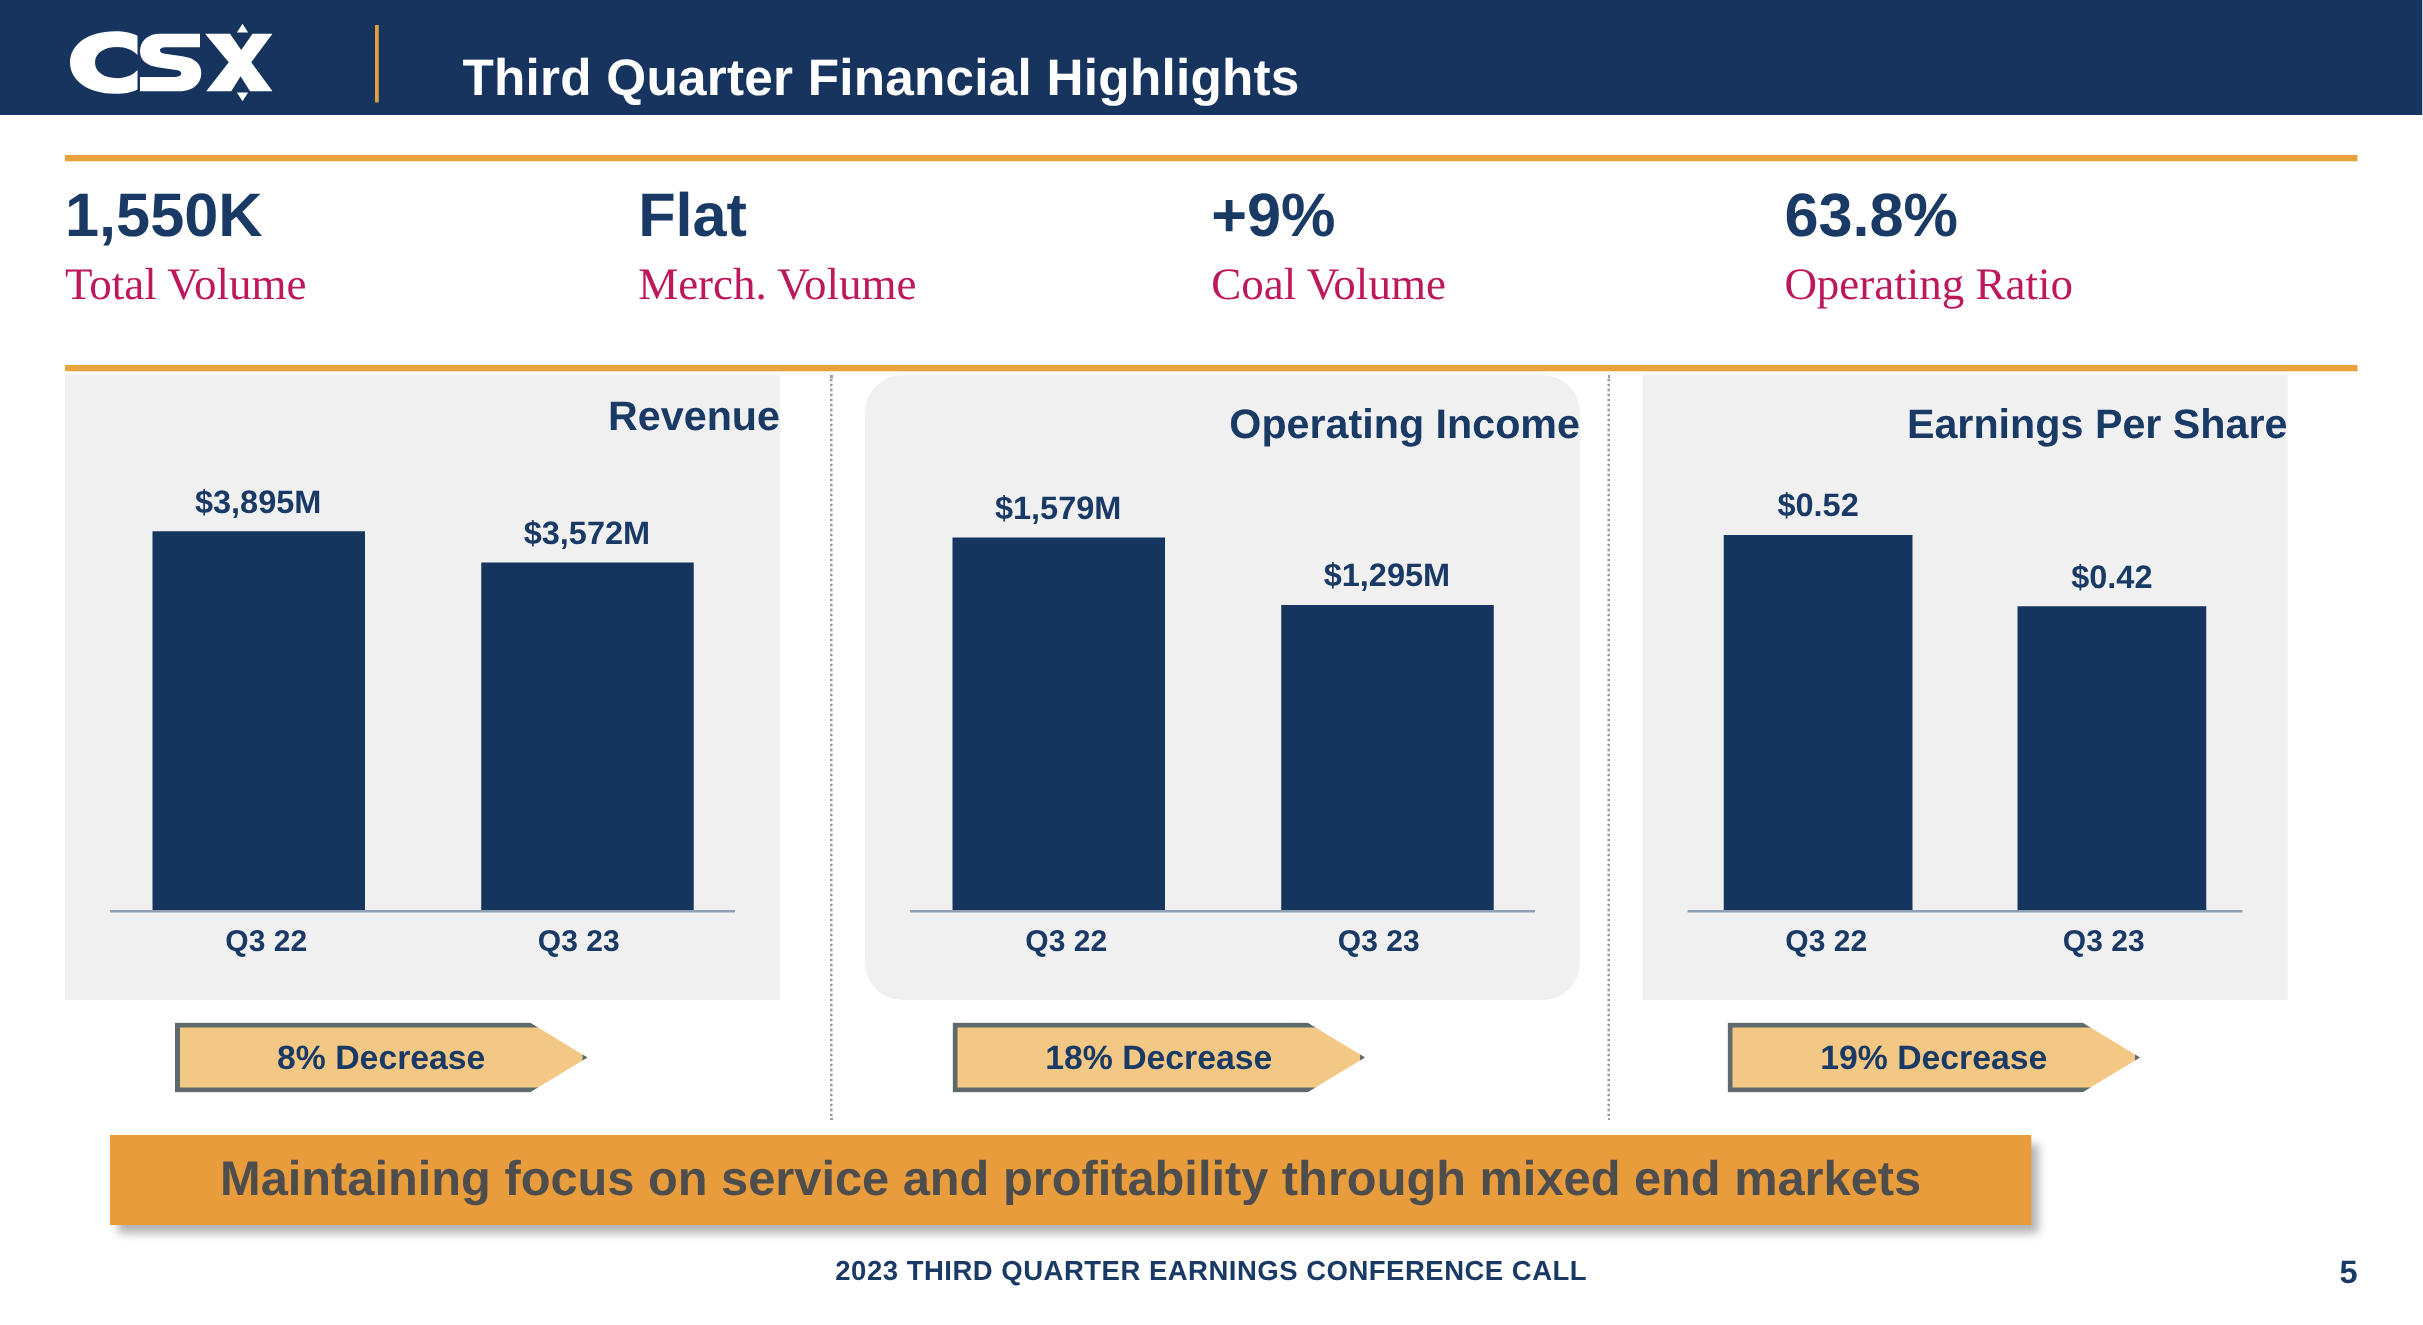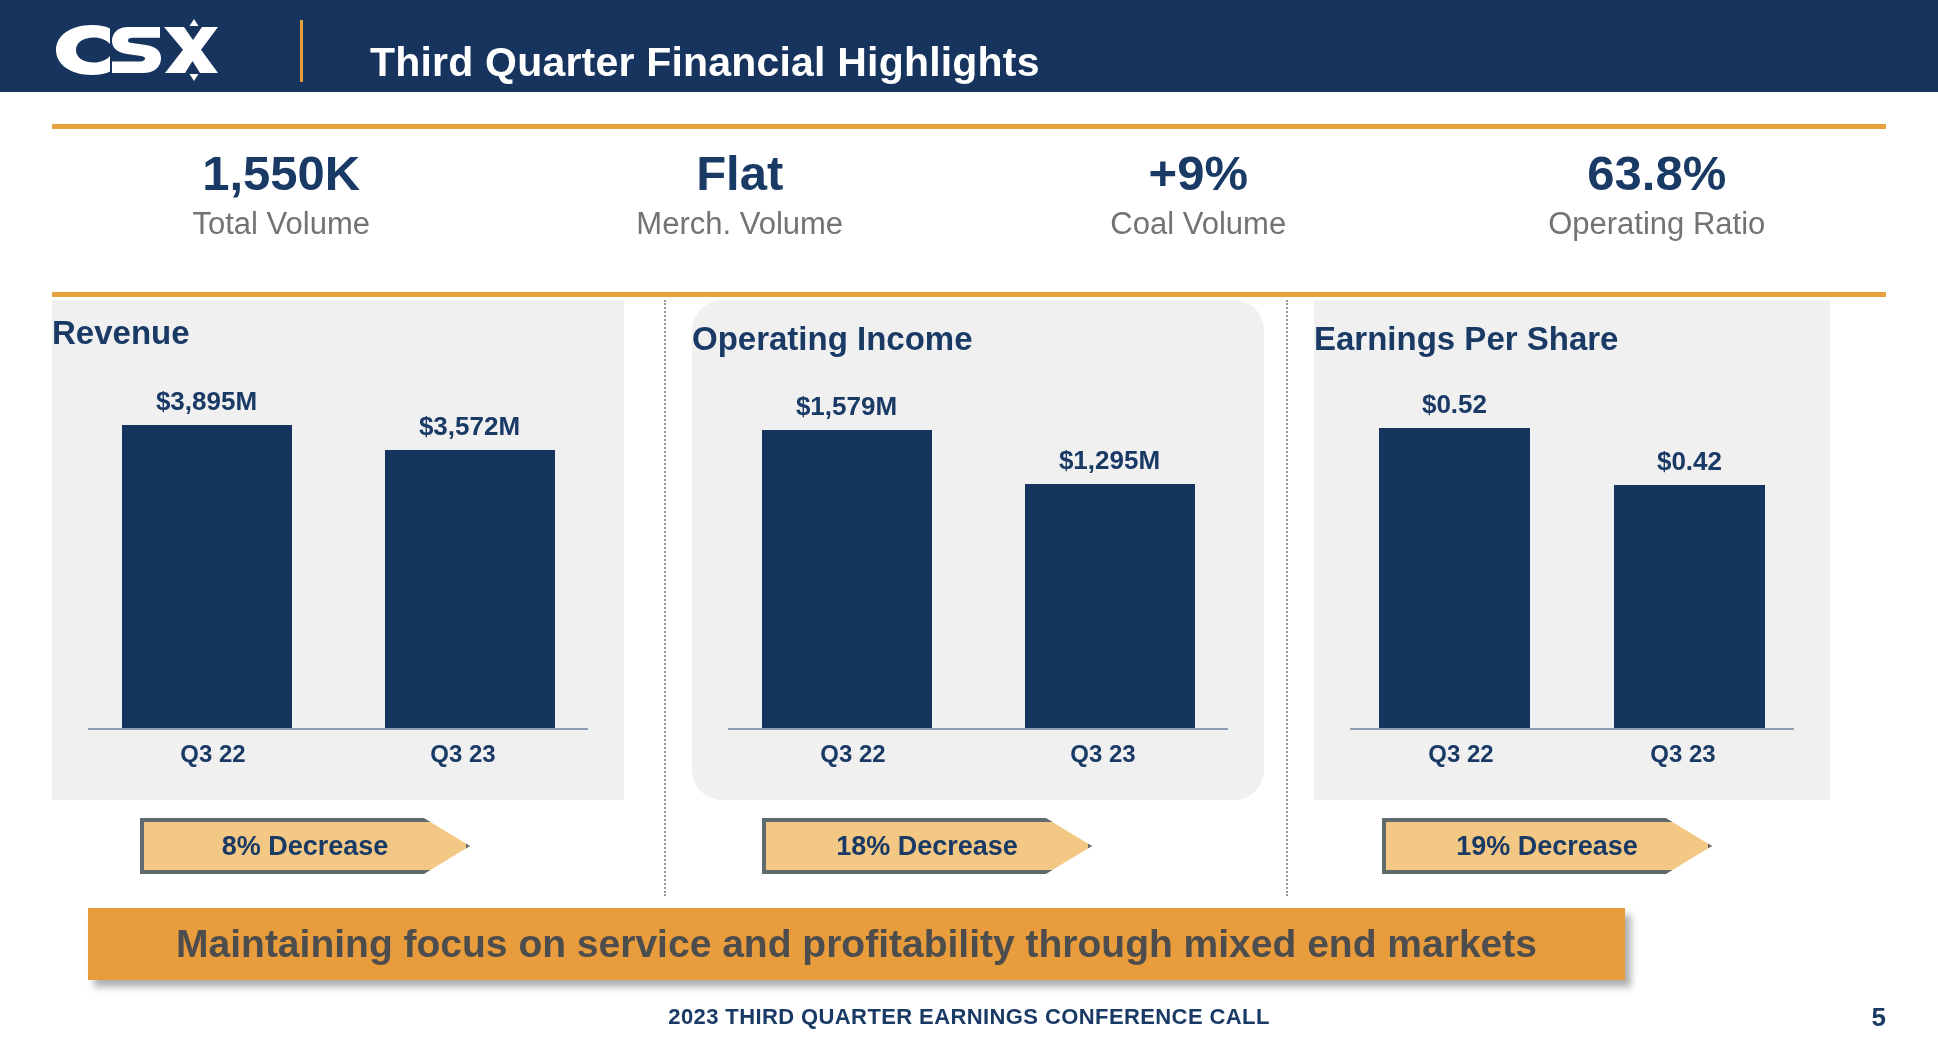--- a/index.html
+++ b/index.html
@@ -38,26 +38,26 @@
     background:#e8a33d;
   }
   .rule-top{top:124px;}
   .rule-bottom{top:292px;}
 
   
   .kpis{
     position:absolute;left:52px;top:132px;width:1834px;height:156px;
     display:flex;
   }
-  .kpi{flex:1;display:flex;flex-direction:column;align-items:center;justify-content:flex-start;padding-top:16px;}
+  .kpi{flex:1;display:flex;flex-direction:column;align-items:flex-start;justify-content:flex-start;padding-top:16px;}
   .kpi-value{
     color:#1a3a66;font-size:49px;font-weight:bold;line-height:1.06;
   }
   .kpi-label{
-    color:#737373;font-size:31px;font-weight:normal;margin-top:6px;
+    color:#be185d;font-size:36px;font-weight:normal;margin-top:6px;font-family:Liberation Serif, serif;
   }
 
   
   .panels{
     position:absolute;left:52px;top:300px;width:1834px;height:596px;
   }
   .panel{
     position:absolute;top:0;height:500px;
     background:#f0f0f0;
   }
@@ -66,21 +66,21 @@
   .panel-3{left:1262px;width:516px;}
 
   .divider{
     position:absolute;top:0;width:0;height:596px;
     border-left:2px dotted #9a9a9a;
   }
   .div-1{left:612px;}
   .div-2{left:1234px;}
 
   .panel-title{
-    position:absolute;left:0;right:0;text-align:left;
+    position:absolute;left:0;right:0;text-align:right;
     color:#1a3a66;font-size:33px;font-weight:bold;
   }
   .panel-1 .panel-title{top:14px;}
   .panel-2 .panel-title{top:20px;}
   .panel-3 .panel-title{top:20px;}
 
   
   .plot{
     position:absolute;left:36px;right:36px;top:70px;height:360px;
   }

